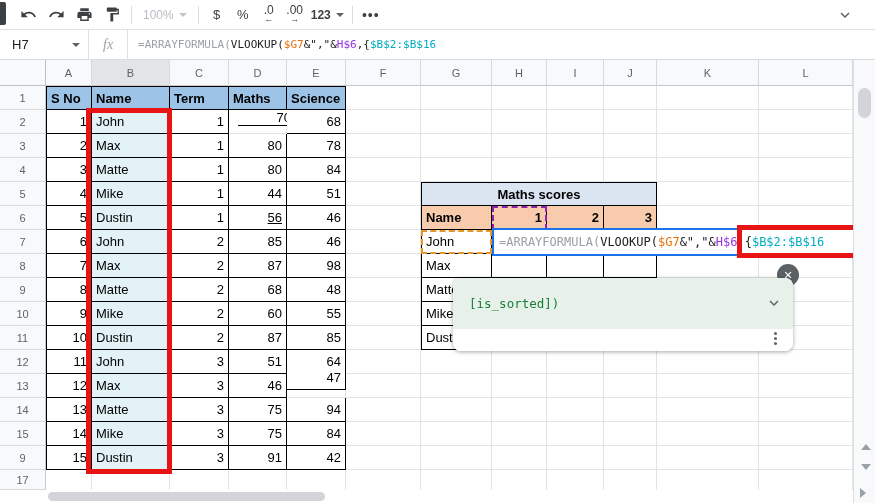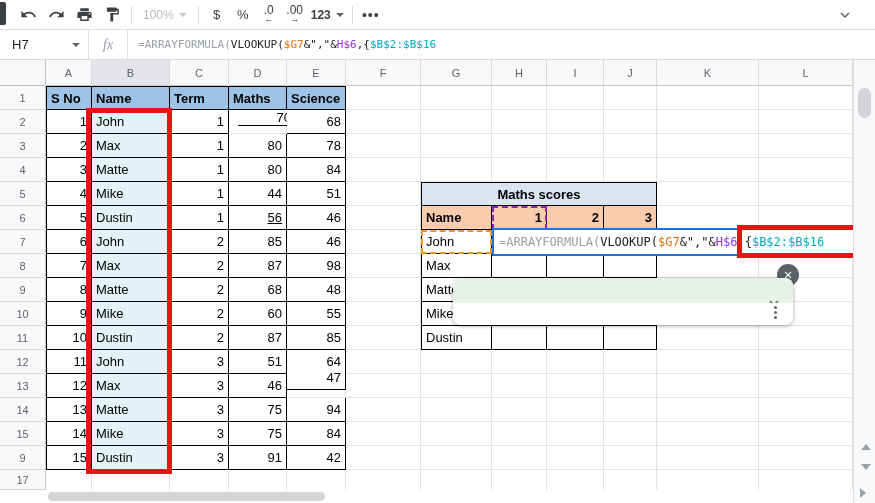--- a/index.html
+++ b/index.html
@@ -376,20 +376,21 @@
     <div class="cell-editor" id="editor-tokens"><span style="color: rgb(154, 160, 166);">=ARRAYFORMULA(</span><span style="color: rgb(32, 33, 36);">VLOOKUP(</span><span style="color: rgb(232, 113, 10);">$G7</span><span style="color: rgb(32, 33, 36);">&amp;","&amp;</span><span style="color: rgb(147, 52, 230);">H$6</span><span style="color: rgb(32, 33, 36);">,{</span><span style="color: rgb(0, 172, 193);">$B$2:$B$16</span></div>
 
     <div class="red-box" style="left:86px; top:48px; width:86px; height:366px;"></div>
     <div class="red-box" style="left:737px; top:165px; width:136px; height:33px;"></div>
 
     <div class="close-btn">
       <span>✕</span>
     </div>
     <div class="tooltip">
       <div class="tip-green">
+        <div class="tip-line">[is_sorted])</div>
         <div class="tip-chevron">
           <svg viewBox="0 0 24 24">
               <path d="M16.59 8.59L12 13.17 7.41 8.59 6 10l6 6 6-6z"></path>
             </svg>
         </div>
       </div>
       <div class="tip-footer">
         <div class="kebab">
             <i></i>
             <i></i>

